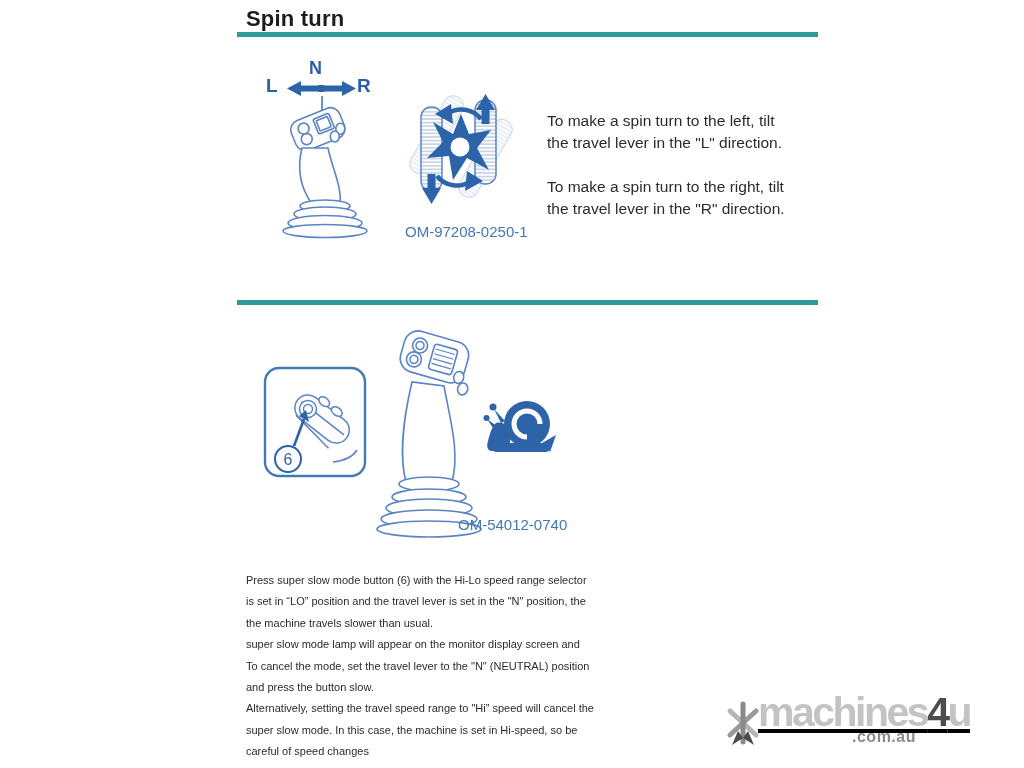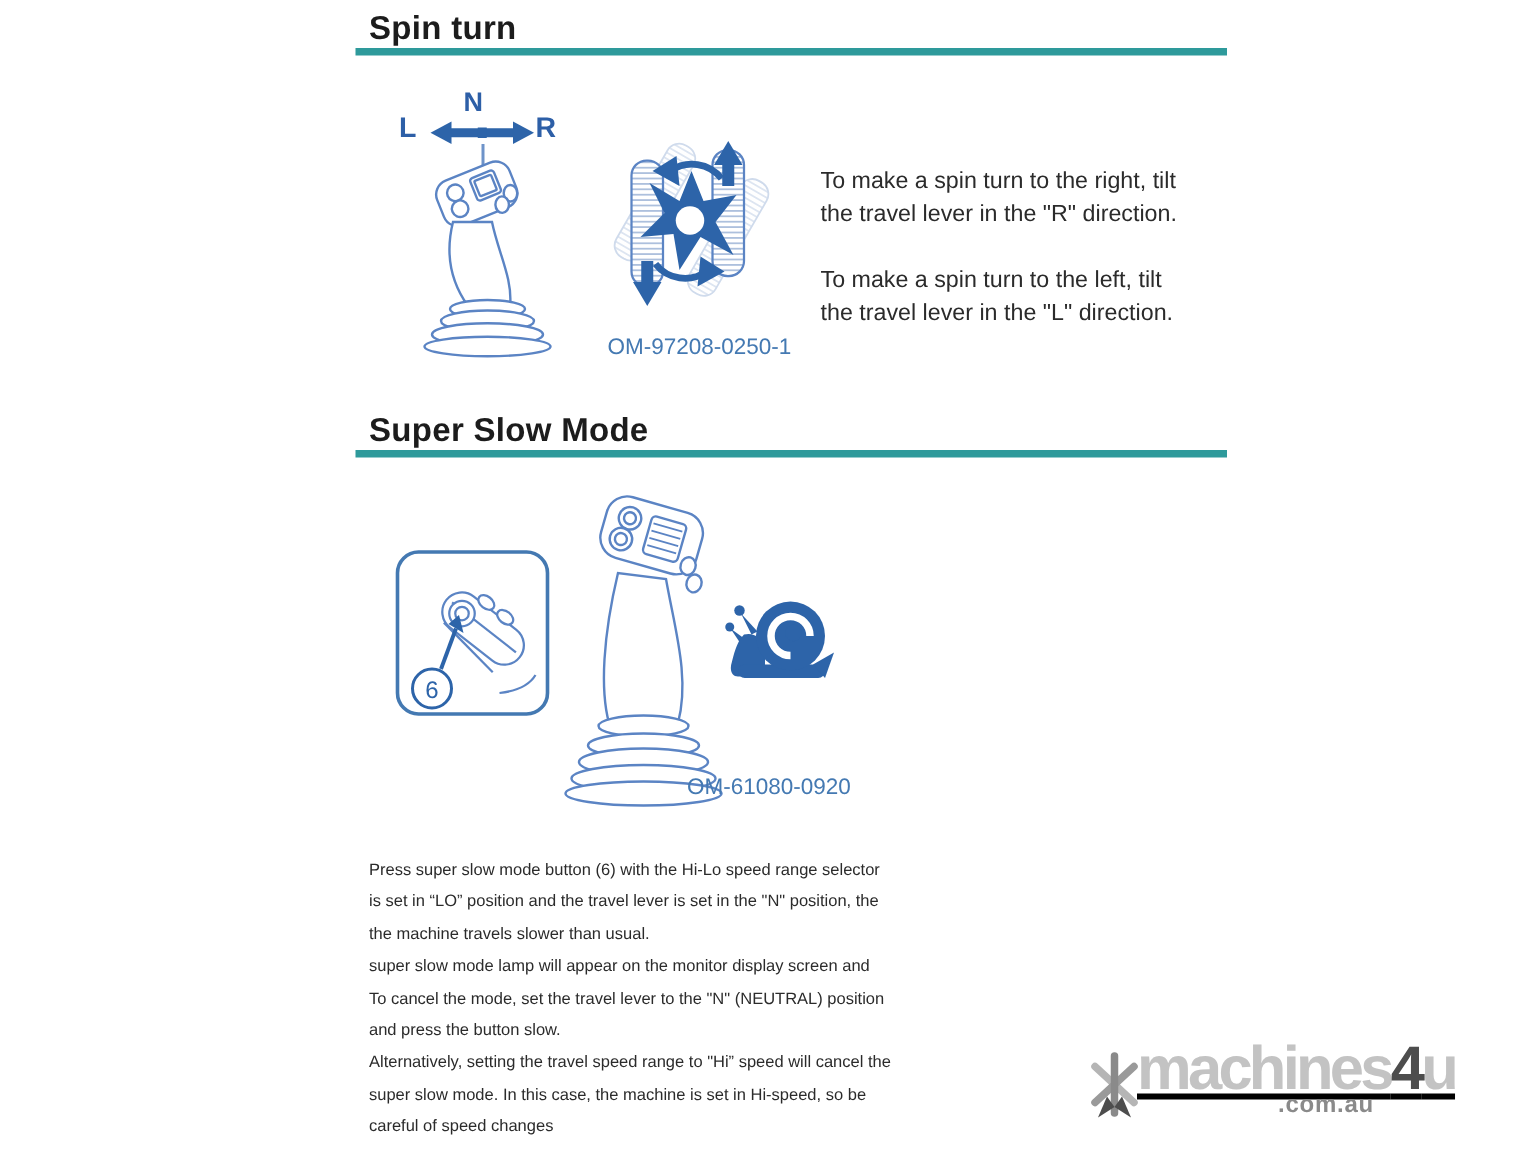--- a/index.html
+++ b/index.html
@@ -103,30 +103,29 @@
     <path d="M76,27 A25,25 0 0 0 42,22" stroke="#2d64a9" stroke-width="4.5" fill="none"></path>
     <polygon points="46,12 30,22 48,32" fill="#2d64a9"></polygon>
     <path d="M32,84 A25,25 0 0 0 66,89" stroke="#2d64a9" stroke-width="4.5" fill="none"></path>
     <polygon points="62,79 78,89 60,99" fill="#2d64a9"></polygon>
   </svg>
 
   <div class="caption" style="left:405px; top:223px;">OM-97208-0250-1</div>
 
   <div class="spin-text">
     <div class="para">
+      <div class="line">To make a spin turn to the left, tilt</div>
+      <div class="line">the travel lever in the "L" direction.</div>
+    </div>
+    <div class="para">
       <div class="line">To make a spin turn to the right, tilt</div>
       <div class="line">the travel lever in the "R" direction.</div>
     </div>
-    <div class="para">
-      <div class="line">To make a spin turn to the left, tilt</div>
-      <div class="line">the travel lever in the "L" direction.</div>
-    </div>
   </div>
 
-  <h2 class="section-title" style="top:274px;">Super Slow Mode</h2>
   <div class="rule" style="top:300px;"></div>
 
   <svg style="left:263px; top:366px;" width="104" height="112" viewBox="0 0 104 112">
     <rect x="2" y="2" width="100" height="108" rx="14" fill="#ffffff" stroke="#4479b2" stroke-width="2.4"></rect>
     <g stroke="#5b84c4" stroke-width="1.5" fill="#ffffff">
       <g transform="rotate(38 58 56)">
         <rect x="26" y="40" width="62" height="26" rx="13"></rect>
         <path d="M30,52 L84,52" fill="none"></path>
         <ellipse cx="48" cy="38" rx="6" ry="4"></ellipse>
         <ellipse cx="64" cy="38" rx="6" ry="4"></ellipse>
@@ -173,21 +172,21 @@
       <circle cx="2.5" cy="21" r="3"></circle>
       <path d="M12,26 C20,24 26,30 26,40 L26,54 L8,54 C4,54 2,50 4,44 C6,36 8,30 12,26 Z"></path>
       <rect x="8" y="46" width="58" height="9" rx="4.5"></rect>
       <path d="M58,46 L72,38 L66,55 Z"></path>
       <circle cx="43" cy="27" r="23"></circle>
     </g>
     <path d="M56,27 a13,13 0 1 0 -13,13" stroke="#ffffff" stroke-width="5" fill="none"></path>
     <circle cx="45" cy="25" r="5.5" fill="#2d64a9"></circle>
   </svg>
 
-  <div class="caption" style="left:458px; top:516px;">OM-61080-0920</div>
+  <div class="caption" style="left:458px; top:516px;">OM-54012-0740</div>
 
   <div class="body-text">
     <div class="line">Press super slow mode button (6) with the Hi-Lo speed range selector</div>
     <div class="line">is set in “LO” position and the travel lever is set in the "N" position, the</div>
     <div class="line">the machine travels slower than usual.</div>
     <div class="line">super slow mode lamp will appear on the monitor display screen and</div>
     <div class="line">To cancel the mode, set the travel lever to the "N" (NEUTRAL) position</div>
     <div class="line">and press the button slow.</div>
     <div class="line">Alternatively, setting the travel speed range to "Hi” speed will cancel the</div>
     <div class="line">super slow mode. In this case, the machine is set in Hi-speed, so be</div>

